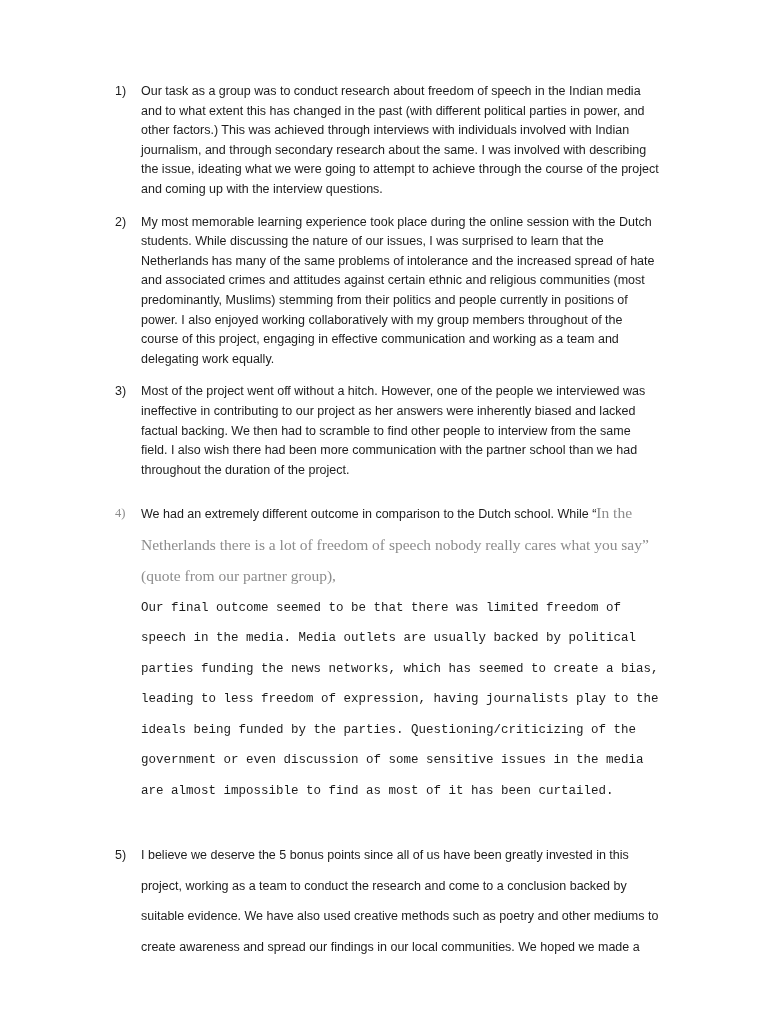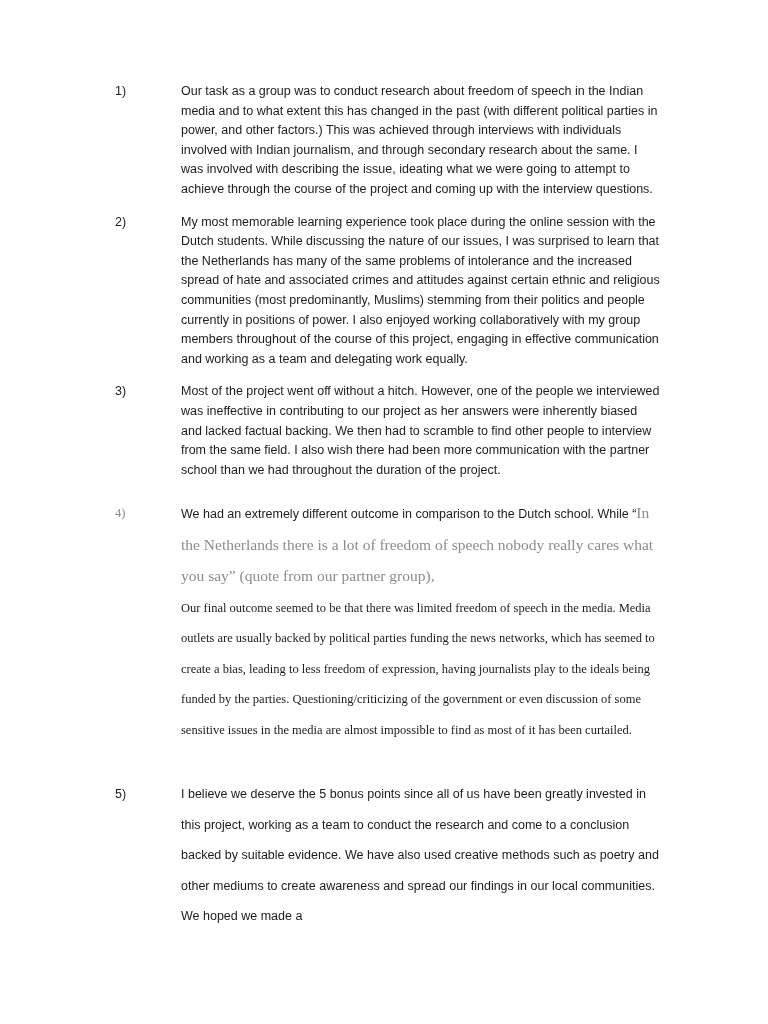--- a/index.html
+++ b/index.html
@@ -24,21 +24,20 @@
     align-items: flex-start;
     margin-bottom: 13px;
   }
   .item .num {
     flex: 0 0 26px;
     width: 26px;
   }
   .item .content {
     flex: 1;
     min-width: 0;
-    margin-left: 40px;
   }
   
   .item.normal .num,
   .item.normal .content {
     font-size: 12.5px;
     line-height: 19.6px;
   }
   
   .item.wide .num,
   .item.wide .content {
@@ -48,21 +47,21 @@
   .item:nth-child(4) { margin-top: 18px; }
   .item:nth-child(5) { margin-top: 34px; }
   
   .seg.sans,
   .seg.sans-inline {
     font-family: "Liberation Sans", sans-serif;
     color: #1c1c1c;
   }
   .seg.sans-block {
     display: block;
-    font-family: Liberation Serif, serif;
+    font-family: Liberation Mono, monospace;
     color: #1c1c1c;
   }
   .seg.serif-gray-inline {
     font-family: "Liberation Serif", serif;
     font-size: 15.5px;
     color: #8c8c8c;
   }
   .num.serif-gray {
     font-family: "Liberation Serif", serif;
     font-size: 15.5px;

